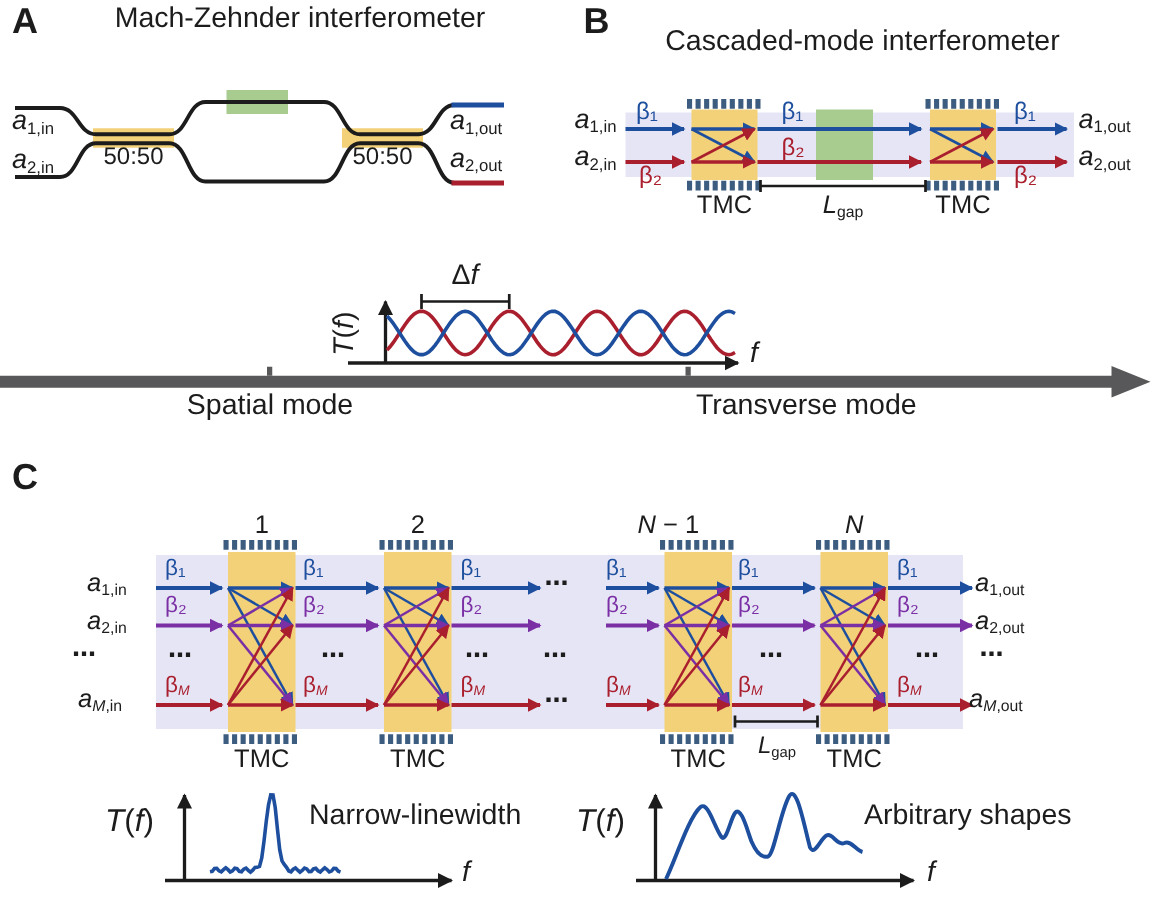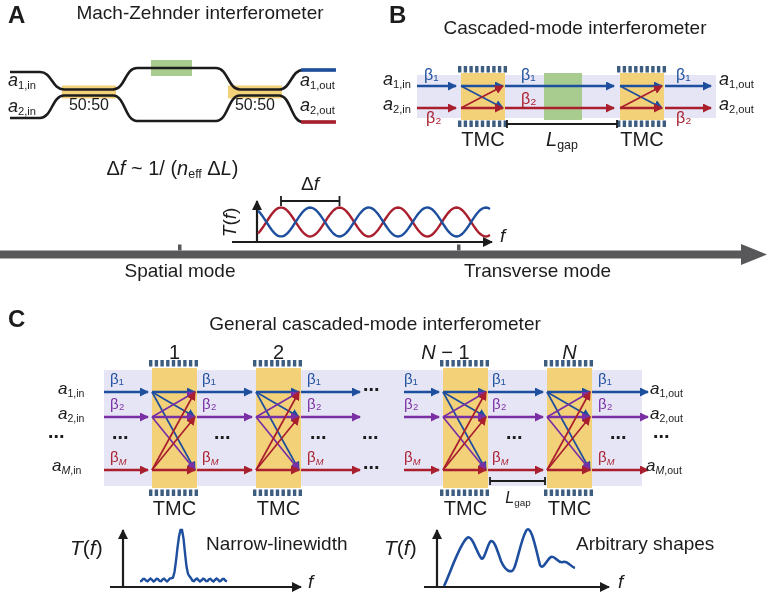--- a/index.html
+++ b/index.html
@@ -10,21 +10,21 @@
   .ctr{text-align:center;}
   .tag{font-size:24px;font-weight:700;}
   .title{font-size:19px;}
   .math{font-size:21px;}
   .fmath{font-size:20px;}
   .port{font-size:18px;}
   .portC{font-size:17px;}
   .beta{font-size:16px;}
   .betaC{font-size:15px;}
   .small{font-size:16px;}
-  .tmc{font-size:20px;}
+  .tmc{font-size:17px;}
   .axis{font-size:19px;}
   .dots{font-size:16px;font-weight:700;letter-spacing:1px;}
   .i{font-style:italic;}
   .sub{font-size:62%;vertical-align:-0.28em;}
   .rot{transform:rotate(-90deg);transform-origin:center center;}
 </style>
 </head>
 <body>
 
 <div class="canvas">
@@ -286,21 +286,20 @@
 
   
   <span class="t tag" style="left:8px;top:2px">A</span>
   <span class="t title ctr" style="left:55px;top:3px;width:290px">Mach-Zehnder interferometer</span>
   <span class="t port" style="left:8px;top:71px"><span class="i">a</span><span class="sub">1,in</span></span>
   <span class="t port" style="left:8px;top:97px"><span class="i">a</span><span class="sub">2,in</span></span>
   <span class="t small ctr" style="left:64px;top:96px;width:50px">50:50</span>
   <span class="t small ctr" style="left:230px;top:96px;width:50px">50:50</span>
   <span class="t port" style="left:300px;top:71px"><span class="i">a</span><span class="sub">1,out</span></span>
   <span class="t port" style="left:300px;top:96px"><span class="i">a</span><span class="sub">2,out</span></span>
-  <span class="t fmath ctr" style="left:85px;top:157px;width:175px"><span>Δ</span><span class="i">f</span><span> ~ 1/ (</span><span class="i">n</span><span class="sub">eff</span><span> Δ</span><span class="i">L</span><span>)</span></span>
 
   
   <span class="t tag" style="left:389px;top:2px">B</span>
   <span class="t title ctr" style="left:420px;top:18px;width:310px">Cascaded-mode interferometer</span>
   <span class="t port" style="left:383px;top:70px"><span class="i">a</span><span class="sub">1,in</span></span>
   <span class="t port" style="left:383px;top:95px"><span class="i">a</span><span class="sub">2,in</span></span>
   <span class="t beta" style="left:424px;top:66px;color:#1e4f9e">β₁</span>
   <span class="t beta" style="left:521px;top:66px;color:#1e4f9e">β₁</span>
   <span class="t beta" style="left:676px;top:66px;color:#1e4f9e">β₁</span>
   <span class="t beta" style="left:426px;top:109px;color:#aa1f2e">β₂</span>
@@ -314,21 +313,20 @@
 
   
   <span class="t axis rot" style="left:216px;top:212px"><span class="i">T</span><span>(</span><span class="i">f</span><span>)</span></span>
   <span class="t axis ctr" style="left:288px;top:174px;width:44px"><span>Δ</span><span class="i">f</span></span>
   <span class="t axis" style="left:500px;top:226px"><span class="i">f</span></span>
   <span class="t axis ctr" style="left:455px;top:261px;width:165px">Transverse mode</span>
   <span class="t axis ctr" style="left:100px;top:261px;width:160px">Spatial mode</span>
 
   
   <span class="t tag" style="left:8px;top:306px">C</span>
-  <span class="t title ctr" style="left:190px;top:314px;width:370px">General cascaded-mode interferometer</span>
   <span class="t tmc ctr" style="left:152px;top:341px;width:45px"><span>1</span></span>
   <span class="t tmc ctr" style="left:256px;top:341px;width:45px"><span>2</span></span>
   <span class="t tmc ctr" style="left:408px;top:341px;width:75px"><span class="i">N</span><span> − 1</span></span>
   <span class="t tmc ctr" style="left:547px;top:341px;width:45px"><span class="i">N</span></span>
 
   <span class="t portC" style="left:58px;top:380px"><span class="i">a</span><span class="sub">1,in</span></span>
   <span class="t portC" style="left:58px;top:405px"><span class="i">a</span><span class="sub">2,in</span></span>
   <span class="t dots" style="left:48px;top:428px">⋯</span>
   <span class="t portC" style="left:52px;top:457px"><span class="i">a</span><span class="i sub">M</span><span class="sub">,in</span></span>
   <span class="t portC" style="left:650px;top:380px"><span class="i">a</span><span class="sub">1,out</span></span>

